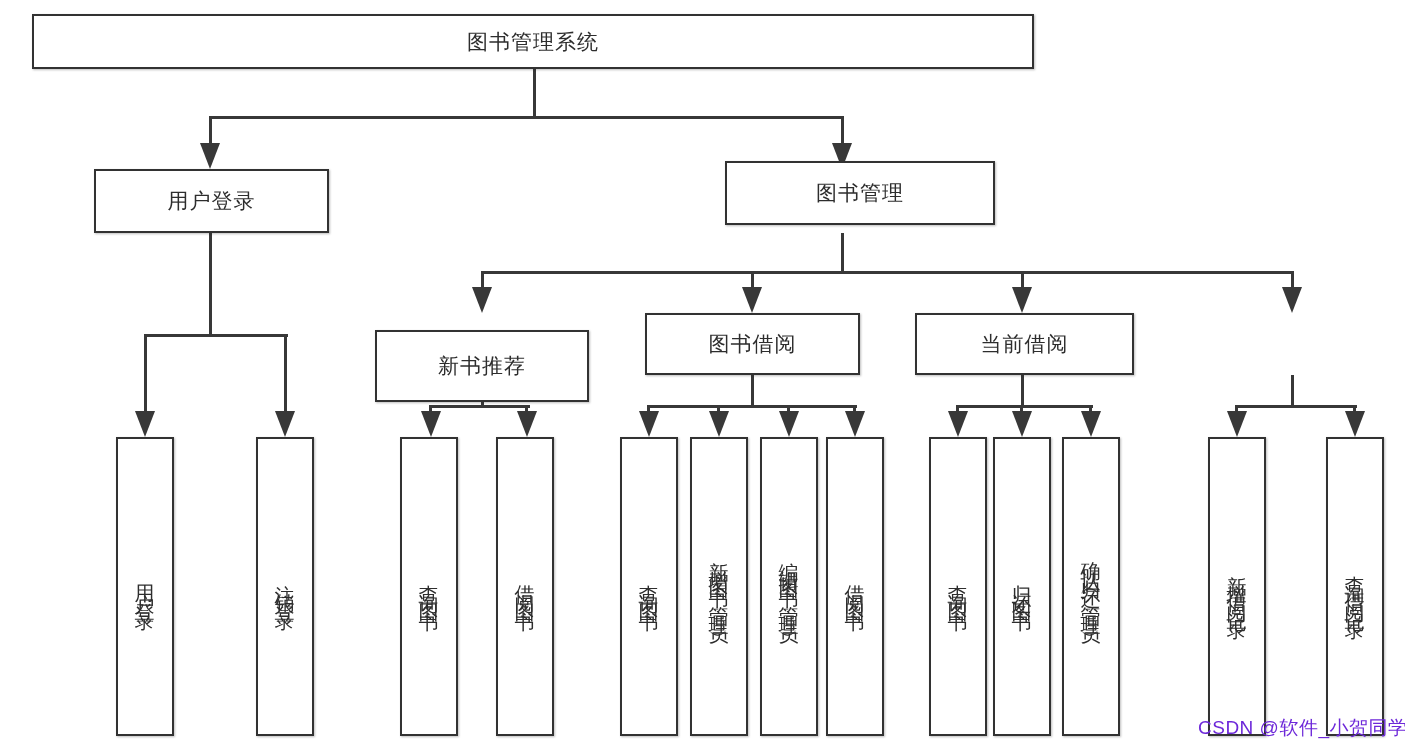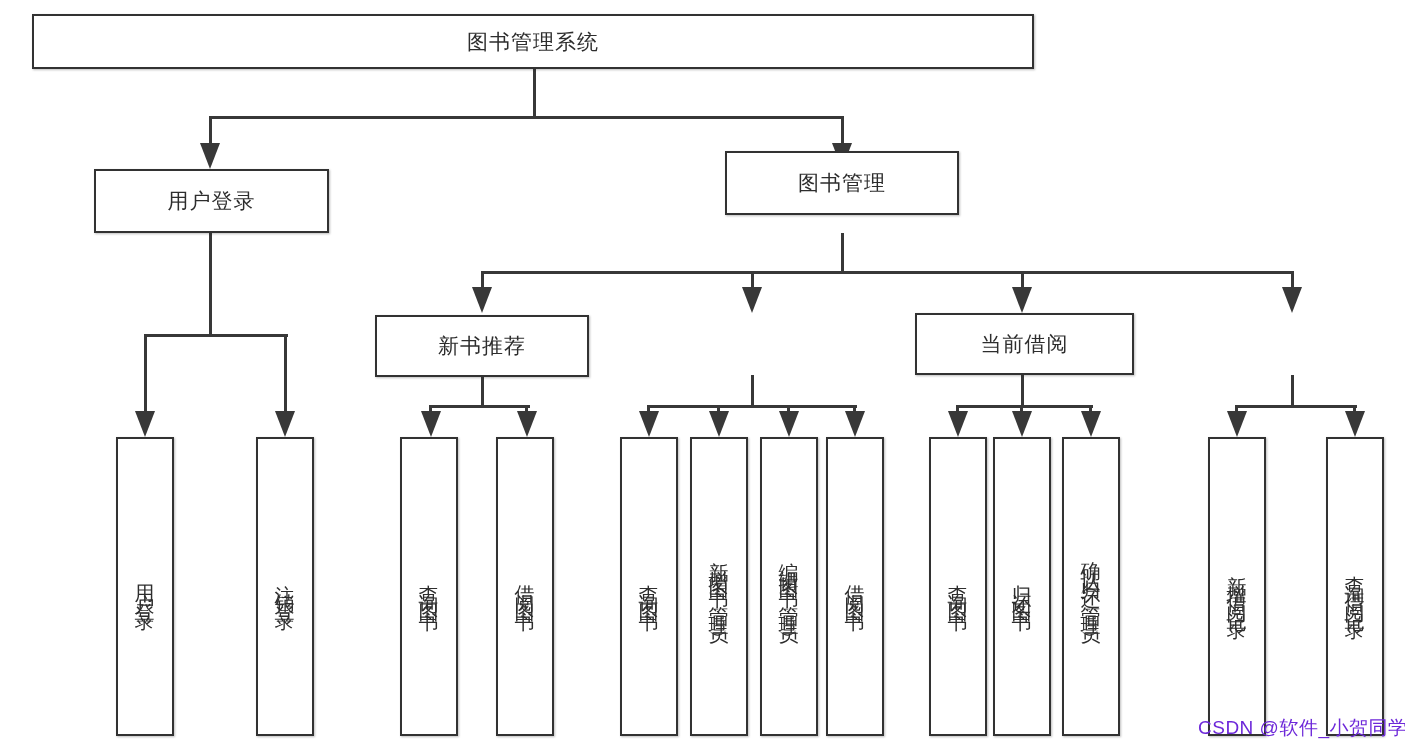--- a/index.html
+++ b/index.html
@@ -132,26 +132,29 @@
   <div class="vline" style="left:1341px;top:405px;height:10px"></div>
   <div class="arrow" style="left:1333px;top:411px"></div>
 
   <div class="hbox" style="left:20px;top:14px;width:1002px;height:55px">
     <span>图书管理系统</span>
   </div>
 
   <div class="hbox" style="left:82px;top:169px;width:235px;height:64px">
     <span>用户登录</span>
   </div>
-  <div class="hbox" style="left:713px;top:151px;width:234px;height:64px">
+  <div class="hbox" style="left:713px;top:161px;width:270px;height:64px">
     <span>图书管理</span>
   </div>
 
-  <div class="hbox" style="left:363px;top:315px;width:214px;height:62px">
+  <div class="hbox" style="left:363px;top:330px;width:214px;height:72px">
     <span>新书推荐</span>
+  </div>
+  <div class="hbox" style="left:633px;top:313px;width:215px;height:62px">
+    <span>图书借阅</span>
   </div>
   <div class="hbox" style="left:903px;top:313px;width:219px;height:62px">
     <span>当前借阅</span>
   </div>
 
   <div class="vbox" style="left:104px">
     <span class="vtext">用户登录</span>
   </div>
   <div class="vbox" style="left:244px">
     <span class="vtext">注销登录</span>

